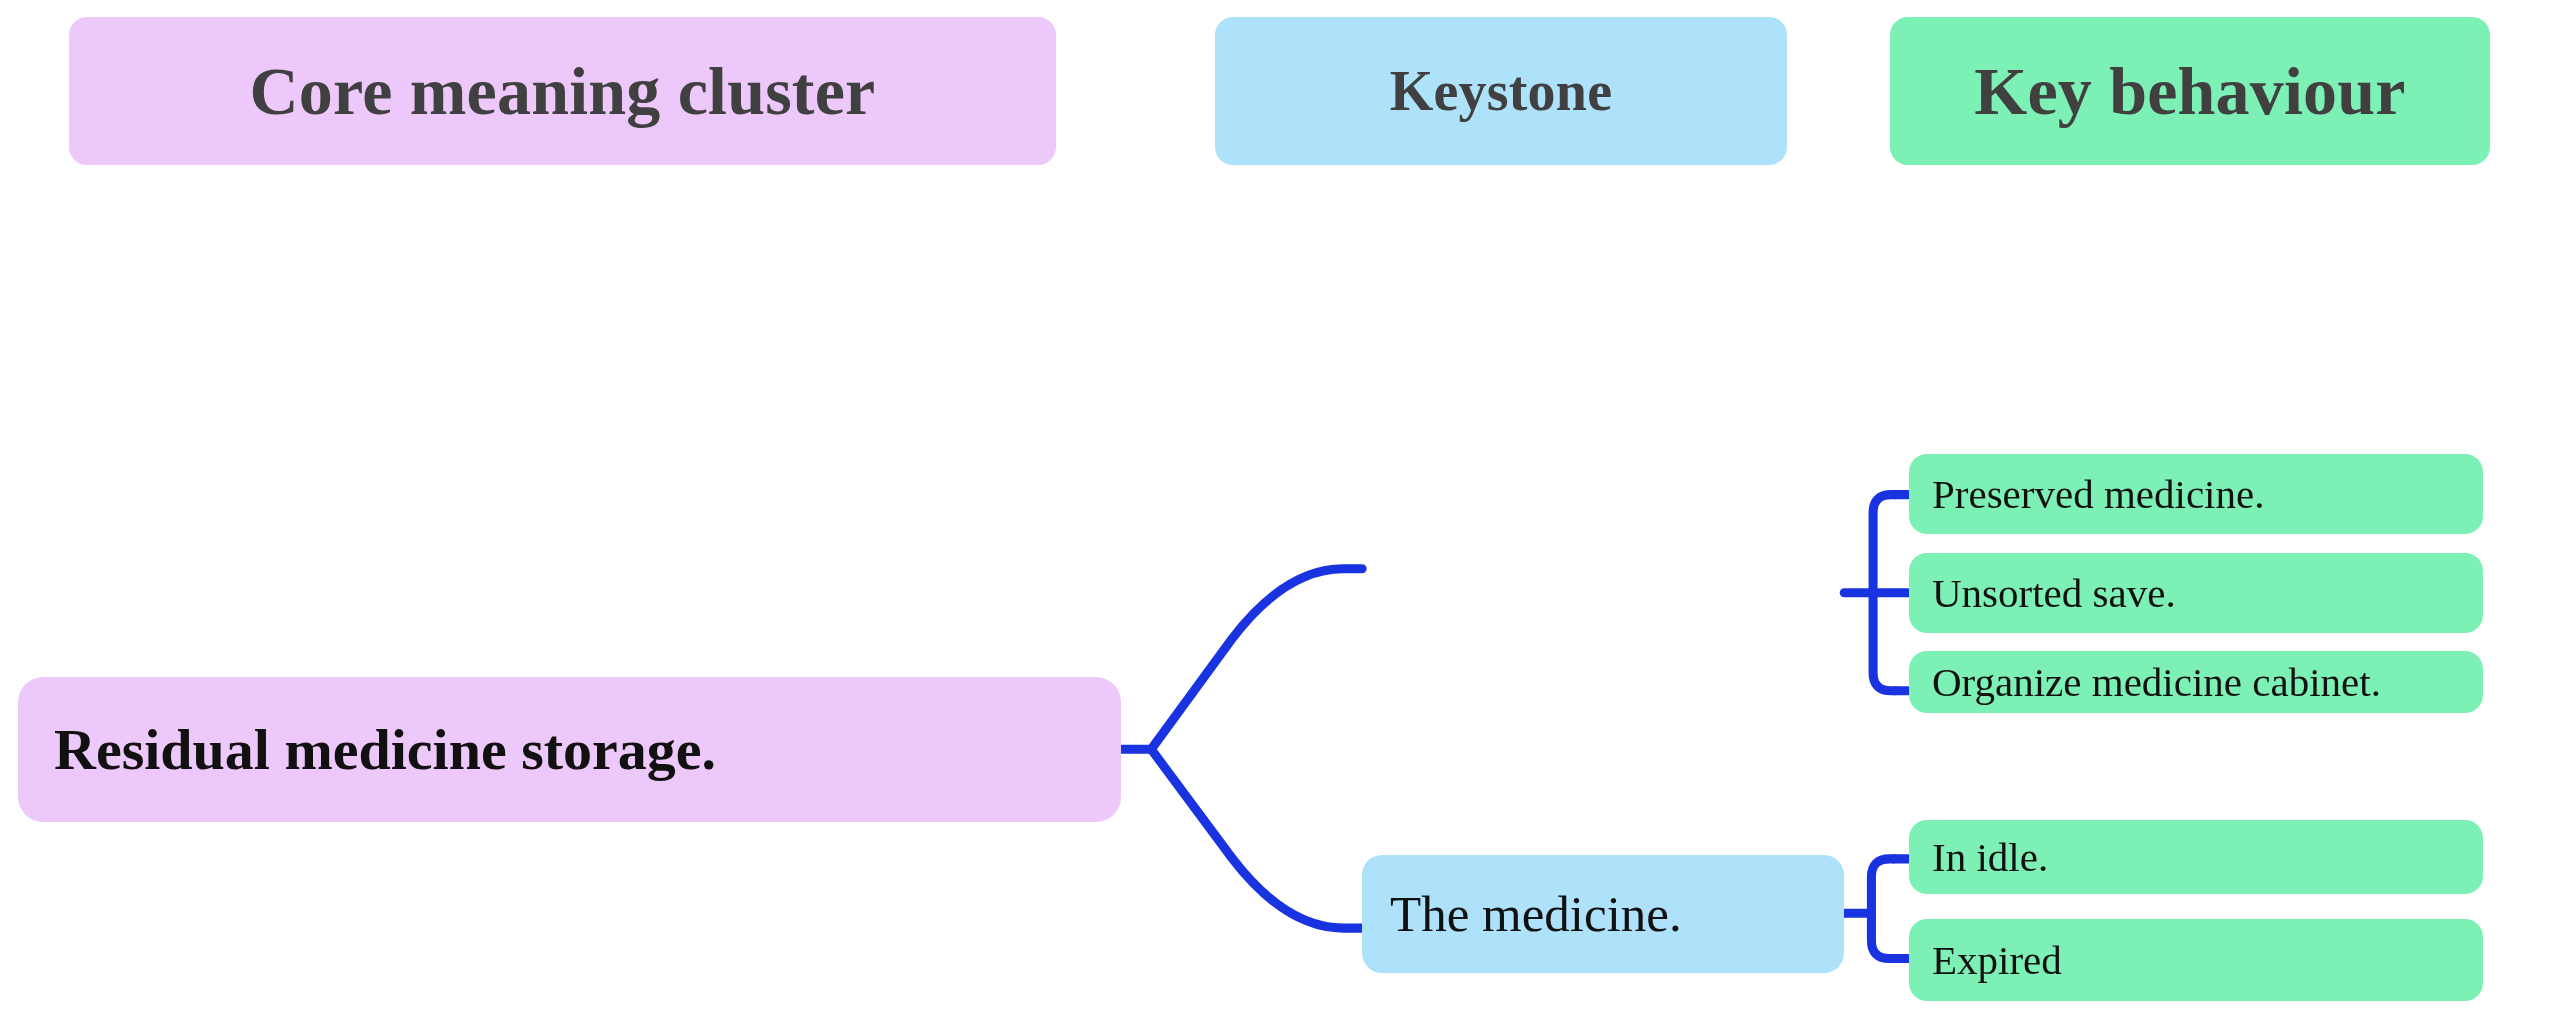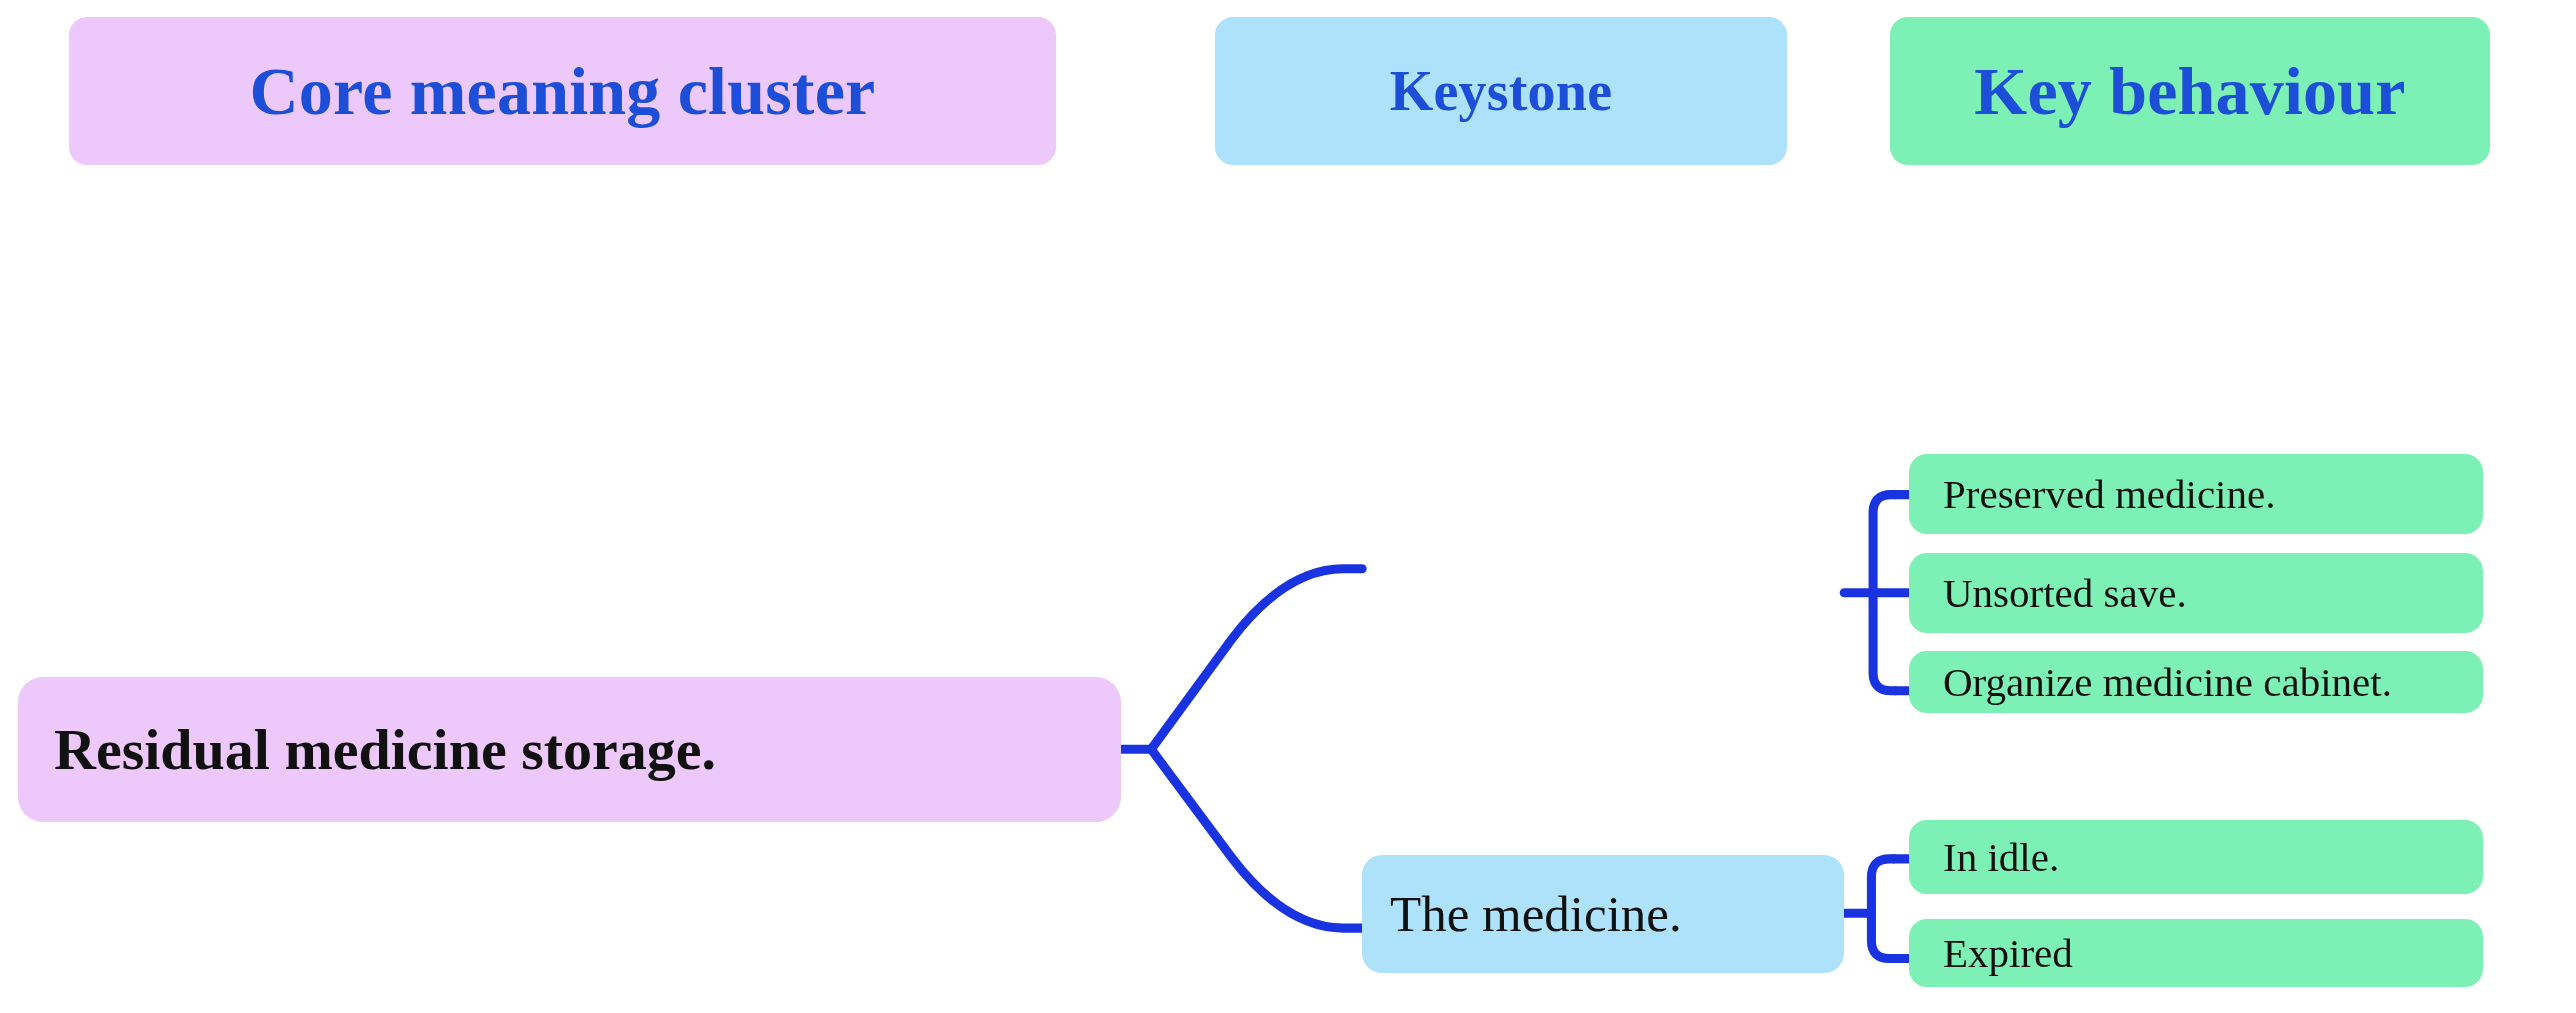--- a/index.html
+++ b/index.html
@@ -6,21 +6,21 @@
   body{width:2576px;height:1014px;position:relative;overflow:hidden;
        font-family:"Liberation Serif","DejaVu Serif",serif;}
 
   #stage{position:absolute;left:0;top:0;width:2576px;height:1014px;}
 
   
   .legend-chip{
     position:absolute;display:flex;align-items:center;justify-content:center;
     border-radius:18px;box-sizing:border-box;
     font-weight:700;letter-spacing:0.2px;
-    color:#1d4ed8;text-align:center;line-height:1;
+    color:#404040;text-align:center;line-height:1;
     white-space:nowrap;
   }
   .legend-core{left:69px;top:16.5px;width:987px;height:148px;background:#edc8fa;font-size:68px;}
   .legend-key {left:1215px;top:16.5px;width:572px;height:148px;background:#ade2fa;font-size:56px;}
   .legend-beh {left:1890px;top:17px;width:600px;height:148px;background:#7df0b6;font-size:68px;}
 
   
   .node{
     position:absolute;box-sizing:border-box;display:flex;align-items:center;
     border-radius:21.4px;white-space:nowrap;color:#111111;
@@ -30,28 +30,28 @@
     border-radius:25px;font-size:58px;font-weight:700;padding-left:36px;
   }
   .node-key{
     background:#ade2fa;font-size:51px;font-weight:400;padding-left:28px;
     border-radius:20px;
   }
   .key-1{left:1362px;top:536px;width:482px;height:115px;}
   .key-2{left:1362px;top:855px;width:482px;height:118px;}
 
   .node-leaf{
-    background:#7df0b6;font-size:41px;font-weight:400;padding-left:34px;
+    background:#7df0b6;font-size:41px;font-weight:400;padding-left:23px;
     border-radius:18px;left:1909px;width:574px;
   }
   .leaf-a1{top:454px;height:80px;}
   .leaf-a2{top:553px;height:80px;}
   .leaf-a3{top:651px;height:62px;}
   .leaf-b1{top:820px;height:74px;}
-  .leaf-b2{top:919px;height:68px;}
+  .leaf-b2{top:919px;height:82px;}
 
   
   #links{position:absolute;left:0;top:0;width:2576px;height:1014px;pointer-events:none;}
 </style>
 </head>
 <body>
 
 <div id="stage">
 
   <div class="legend-chip legend-core">Core meaning cluster</div>

